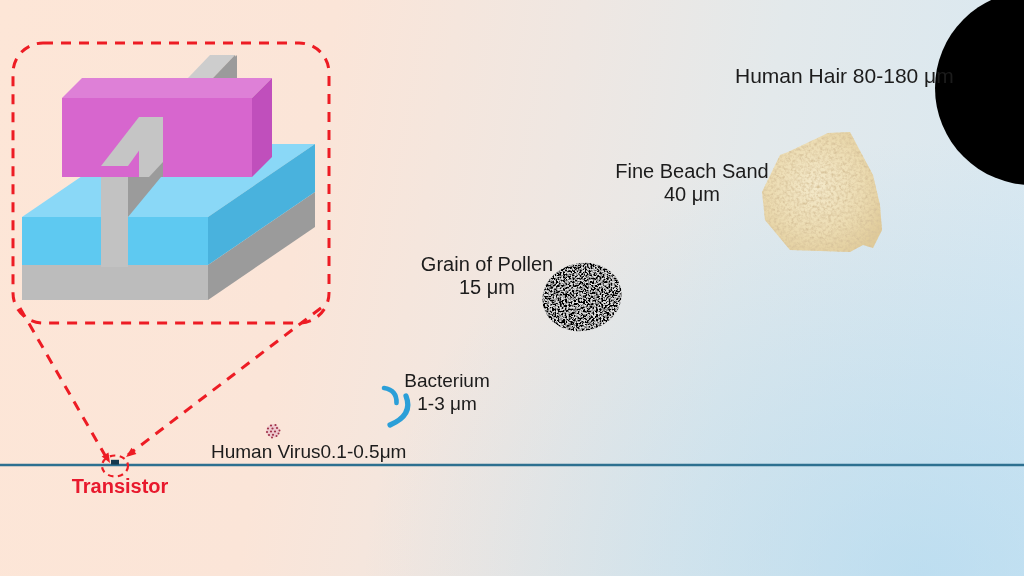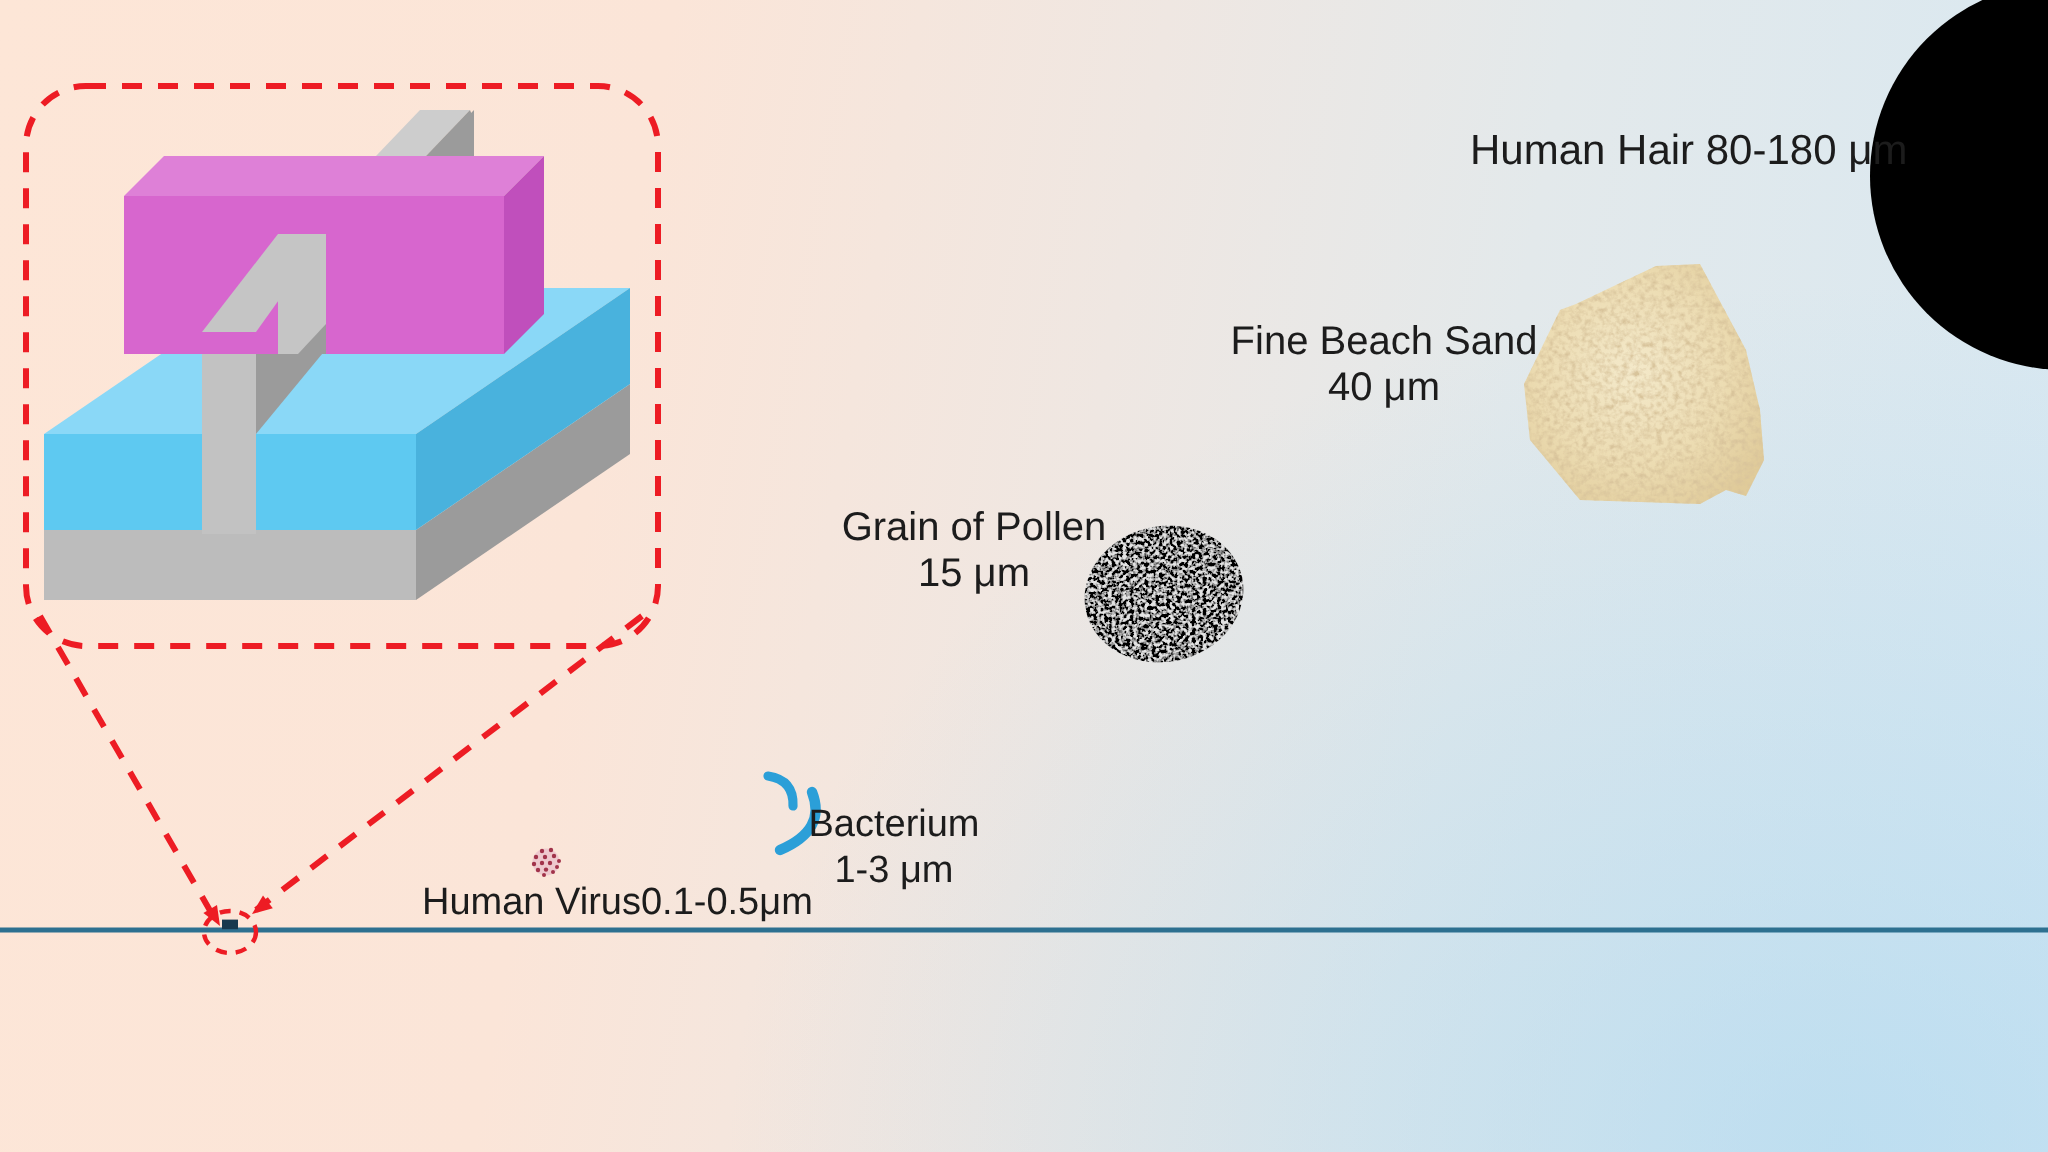--- a/index.html
+++ b/index.html
@@ -128,23 +128,24 @@
   <div class="lbl center" style="left:612px;top:160px;width:160px;">
     <div>Fine Beach Sand</div>
     <div>40 μm</div>
   </div>
 
   <div class="lbl center" style="left:407px;top:253px;width:160px;">
     <div>Grain of Pollen</div>
     <div>15 μm</div>
   </div>
 
-  <div class="lbl center" style="left:387px;top:369px;width:120px;font-size:19px;margin-top:32px;">
+  <div class="lbl center" style="left:387px;top:369px;width:120px;font-size:19px;">
     <div>Bacterium</div>
     <div>1-3 μm</div>
   </div>
 
   <div class="lbl" style="left:211px;top:440px;font-size:19px;">Human Virus0.1-0.5μm</div>
 
   <div class="lbl center red" style="left:55px;top:474px;width:130px;">
+    <div>Transistor</div>
   </div>
 
 </div>
 
 </body></html>

